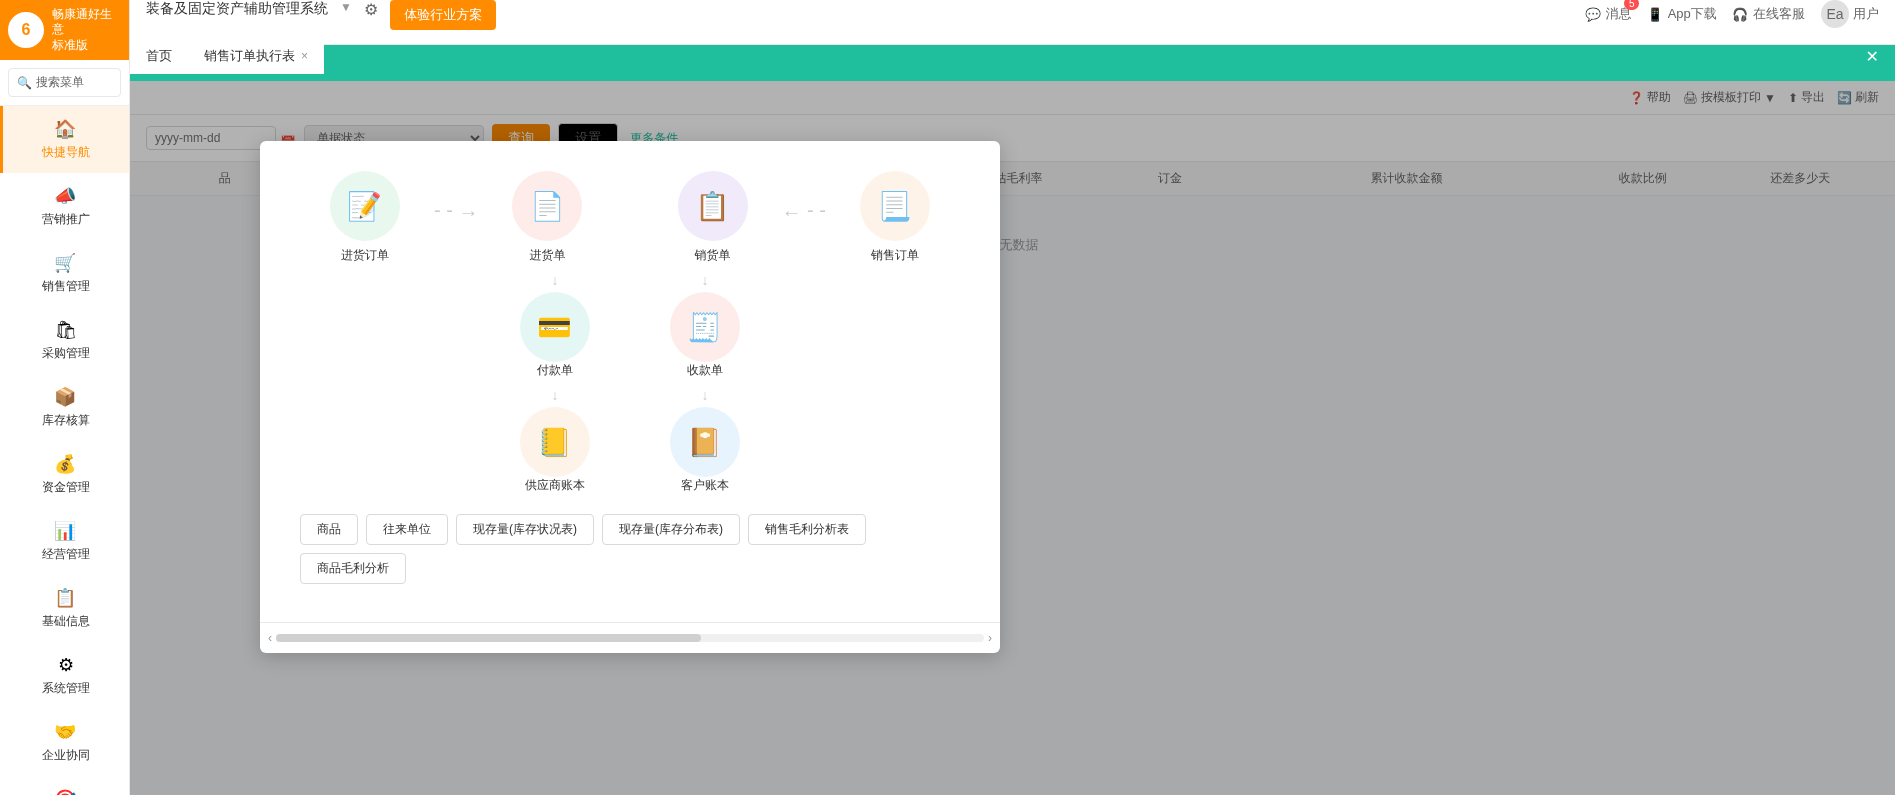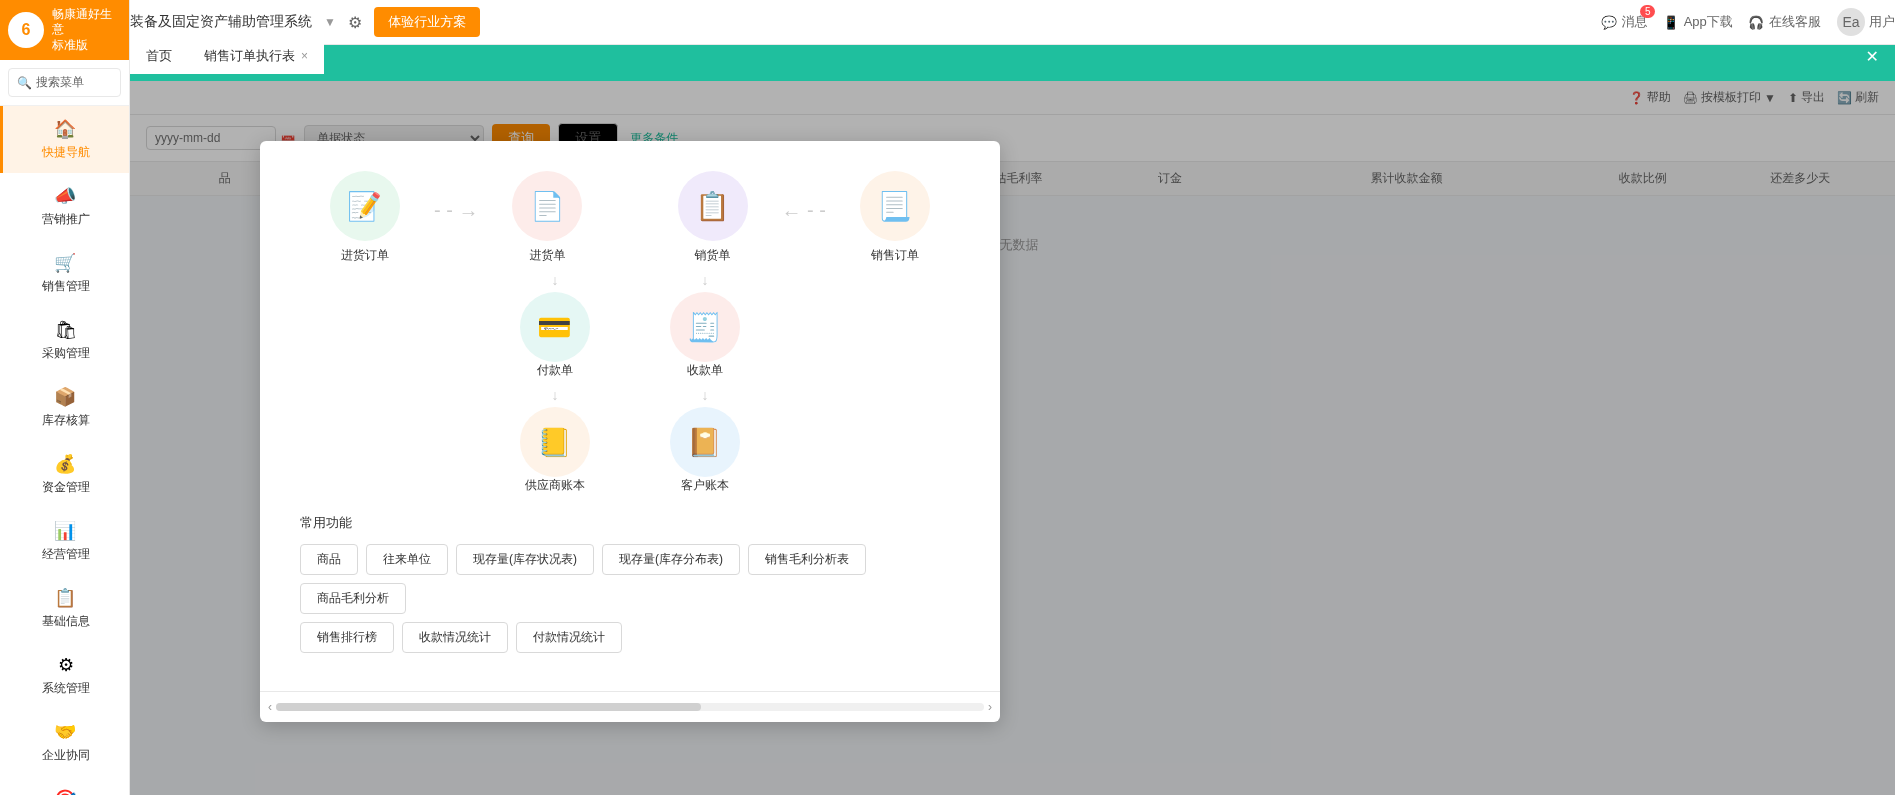--- a/index.html
+++ b/index.html
@@ -19,21 +19,21 @@
     .sidebar-item { padding: 12px 8px; display: flex; flex-direction: column; align-items: center; gap: 4px; cursor: pointer; border-left: 3px solid transparent; transition: background 0.2s; }
     .sidebar-item.active { background: #fff3e6; border-left-color: #ff8c00; }
     .sidebar-item-icon { font-size: 18px; }
     .sidebar-item-label { font-size: 12px; color: #333; text-align: center; }
     .sidebar-item.active .sidebar-item-label { color: #ff8c00; }
 
     
     .main { flex: 1; display: flex; flex-direction: column; overflow: hidden; }
 
     
-    .top-header { height: 45px; background: #fff; border-bottom: 1px solid #e8e8e8; display: flex; align-items: center; padding: 0 0; gap: 12px; }
+    .top-header { height: 45px; background: #fff; border-bottom: 1px solid #e8e8e8; display: flex; align-items: flex-start; padding: 0 16px; gap: 12px; }
     .system-title { font-size: 14px; color: #333; font-weight: 500; }
     .header-dropdown { color: #999; font-size: 12px; cursor: pointer; }
     .header-gear { color: #666; font-size: 16px; cursor: pointer; }
     .header-experience-btn { background: #ff8c00; color: #fff; border: none; border-radius: 4px; padding: 6px 14px; font-size: 13px; cursor: pointer; }
     .header-right { margin-left: auto; display: flex; align-items: center; gap: 16px; }
     .header-right-item { display: flex; align-items: center; gap: 4px; font-size: 13px; color: #666; cursor: pointer; position: relative; }
     .badge { background: #ff4d4f; color: #fff; border-radius: 10px; font-size: 10px; padding: 1px 5px; position: absolute; top: -8px; right: -8px; }
     .avatar { width: 28px; height: 28px; border-radius: 50%; background: #e0e0e0; display: flex; align-items: center; justify-content: center; font-size: 14px; color: #666; }
 
     
@@ -327,34 +327,28 @@
               <div style="width:130px; display:flex; flex-direction:column; align-items:center;">
                 <div style="color:#ccc; font-size:14px; margin-bottom:4px;">↓</div>
                 <div class="flow-circle circle-blue" style="width:70px;height:70px;border-radius:50%;display:flex;align-items:center;justify-content:center;font-size:28px;">📔</div>
                 <span class="flow-label">客户账本</span>
               </div>
               <div style="width:60px;"></div>
               <div style="width:130px;"></div>
             </div>
 
             <div class="common-functions">
-              <div class="common-title">常用功能</div>
               <div class="func-btns">
                 <button class="func-btn">商品</button>
                 <button class="func-btn">往来单位</button>
                 <button class="func-btn">现存量(库存状况表)</button>
                 <button class="func-btn">现存量(库存分布表)</button>
                 <button class="func-btn">销售毛利分析表</button>
                 <button class="func-btn">商品毛利分析</button>
               </div>
-              <div class="func-btns">
-                <button class="func-btn">销售排行榜</button>
-                <button class="func-btn">收款情况统计</button>
-                <button class="func-btn">付款情况统计</button>
-              </div>
             </div>
           </div>
 
           <div class="modal-scrollbar">
             <span class="scrollbar-arrow">‹</span>
             <div class="scrollbar-track">
               <div class="scrollbar-thumb"></div>
             </div>
             <span class="scrollbar-arrow">›</span>
           </div>

